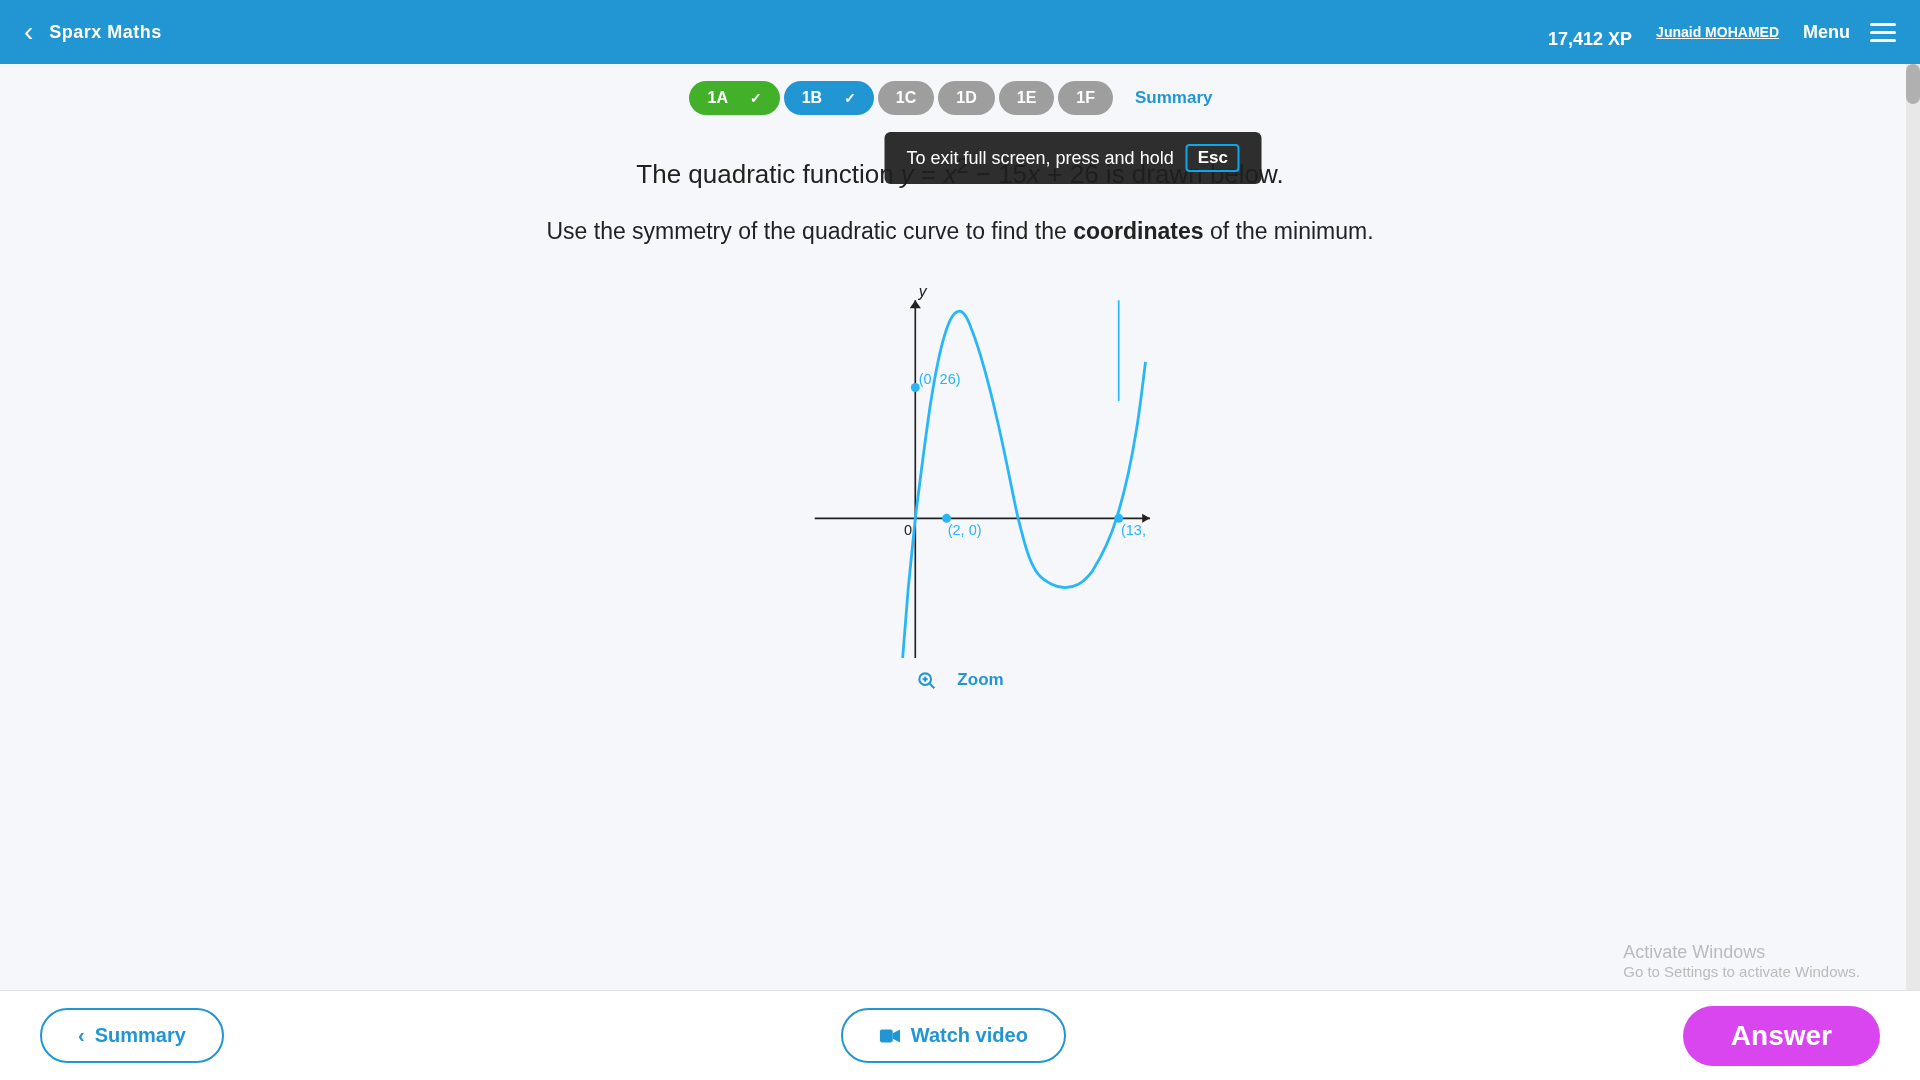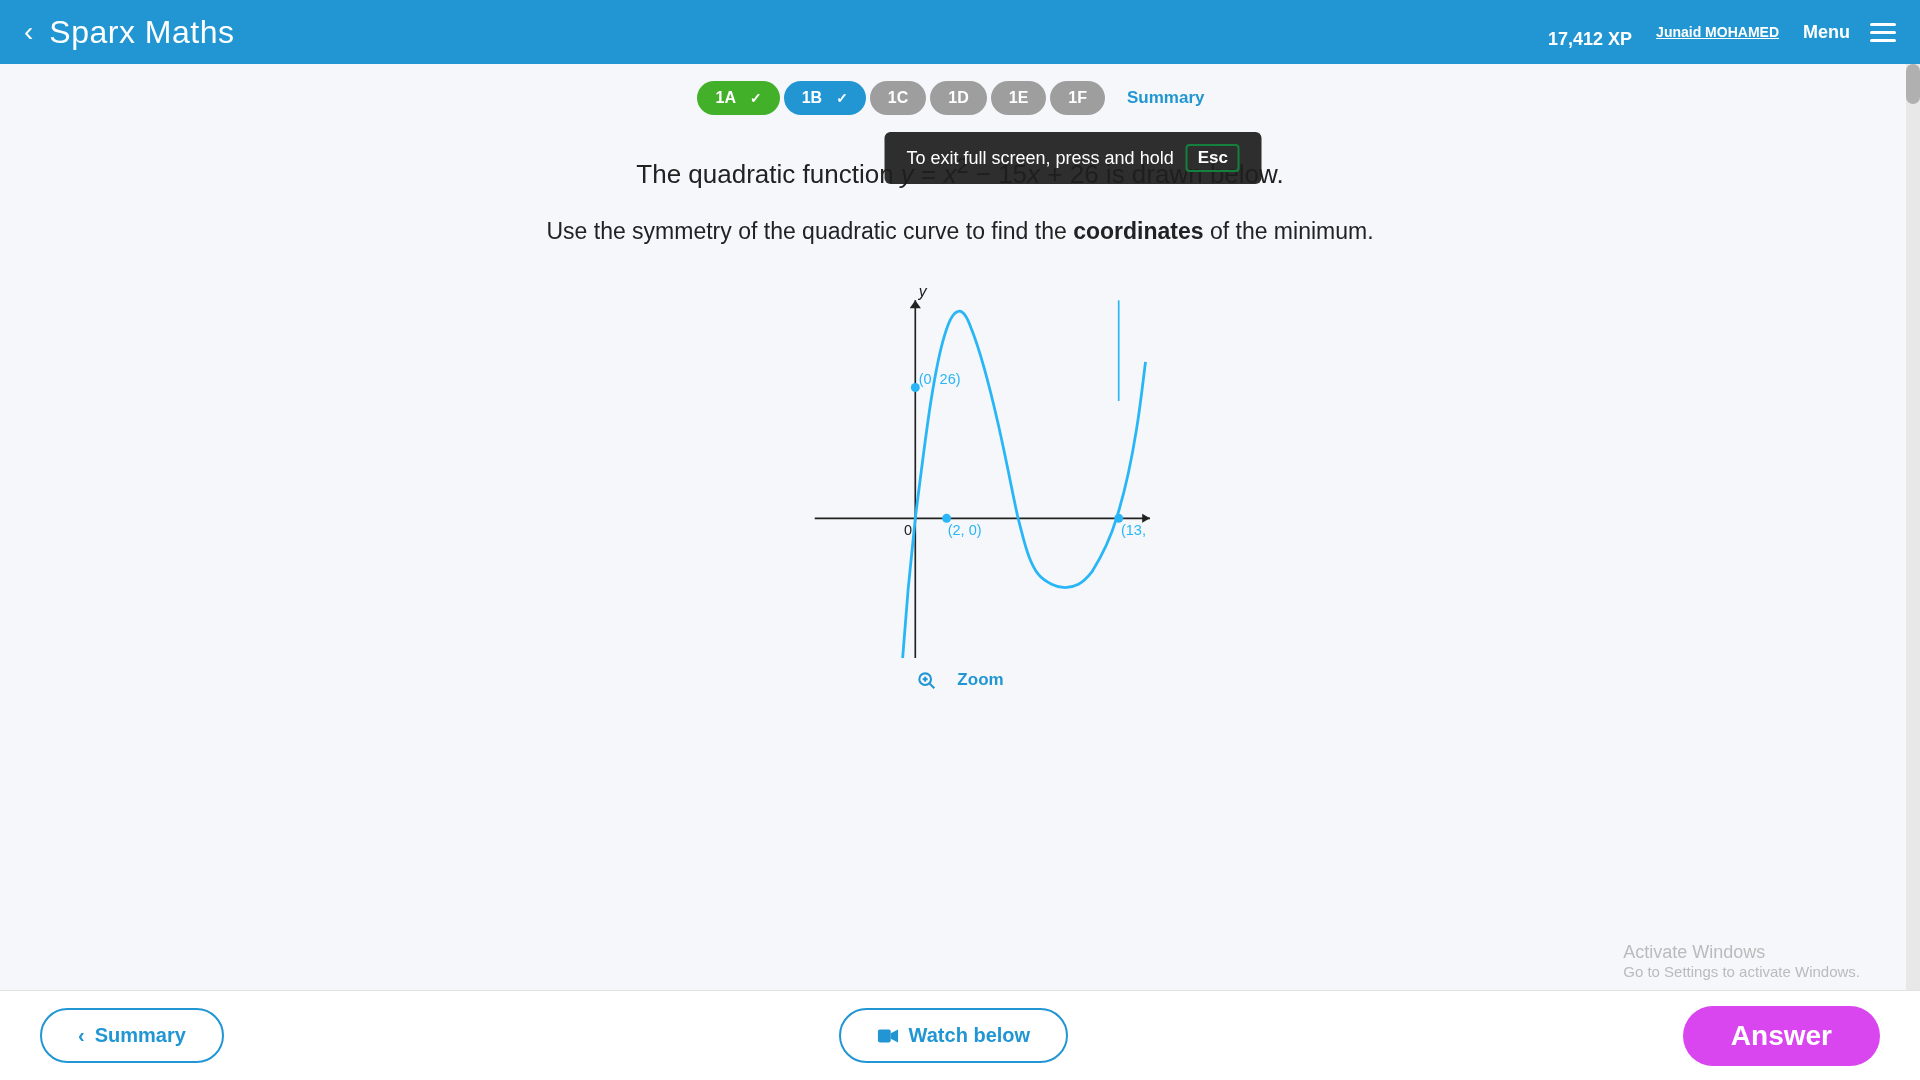--- a/index.html
+++ b/index.html
@@ -22,22 +22,22 @@
       color: white;
       position: relative;
     }
     .header-back {
       font-size: 28px;
       color: white;
       cursor: pointer;
       margin-right: 16px;
     }
     .header-logo {
-      font-size: 32px;
-      font-weight: 400;
+      font-size: 18px;
+      font-weight: 700;
       color: white;
       letter-spacing: 0.5px;
     }
     .header-right {
       margin-left: auto;
       display: flex;
       align-items: center;
       gap: 24px;
     }
     .header-xp {
@@ -76,21 +76,21 @@
       display: flex;
       align-items: center;
       justify-content: center;
       padding: 16px 0 4px 0;
       gap: 0;
       position: relative;
     }
     .tab {
       display: flex;
       align-items: center;
-      gap: 14px;
+      gap: 22px;
       padding: 8px 18px;
       border-radius: 24px;
       font-size: 16px;
       font-weight: 600;
       cursor: pointer;
       color: white;
       margin: 0 2px;
     }
     .tab-green { background: #43b02a; }
     .tab-blue { background: #2196d3; }
@@ -113,21 +113,21 @@
       color: white;
       padding: 12px 22px;
       border-radius: 6px;
       font-size: 18px;
       display: flex;
       align-items: center;
       gap: 12px;
       z-index: 100;
     }
     .esc-key {
-      border: 2px solid #15803d;
+      border: 2px solid #0ea5e9;
       border-radius: 4px;
       padding: 2px 10px;
       font-size: 17px;
       font-weight: 700;
       background: transparent;
       color: white;
     }
 
     
     .main-content {
@@ -394,18 +394,18 @@
 <div class="bottom-bar">
   <button class="btn-previous">
     <span>‹</span>
     <span>Summary</span>
   </button>
   <button class="btn-watch">
     <svg width="22" height="22" viewBox="0 0 24 24" fill="#2196d3">
       <rect x="1" y="5" width="14" height="14" rx="2" fill="#2196d3"></rect>
       <polygon points="15,9 23,5 23,19 15,15" fill="#2196d3"></polygon>
     </svg>
-    <span>Watch below</span>
+    <span>Watch video</span>
   </button>
   <button class="btn-answer">
     <span>Answer</span>
   </button>
 </div>
 
 </body></html>

